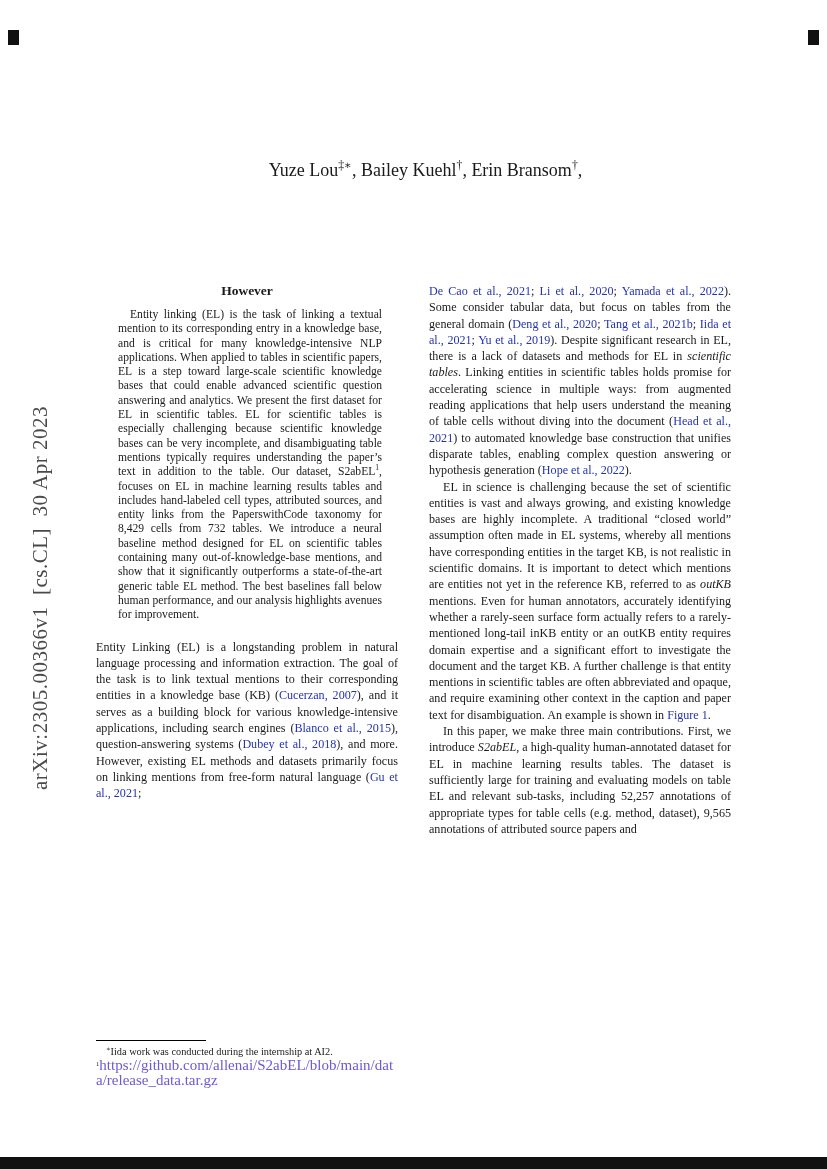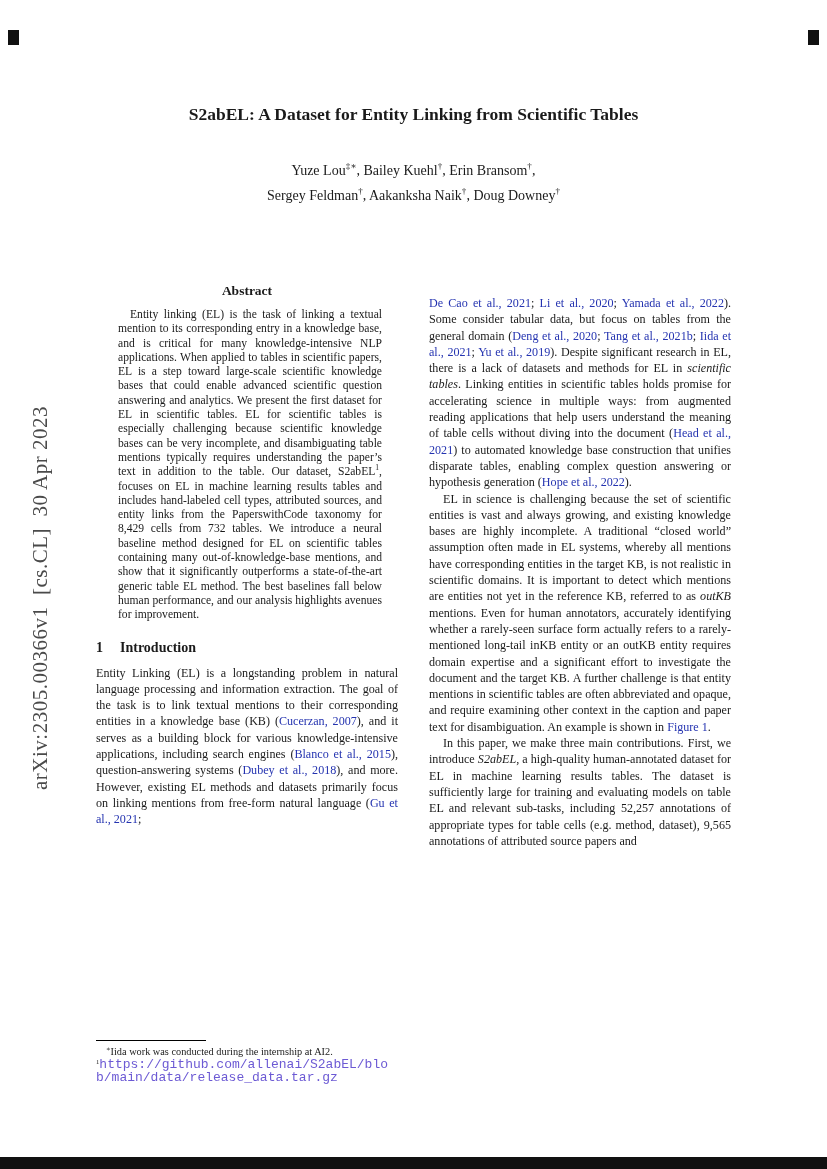--- a/index.html
+++ b/index.html
@@ -29,28 +29,28 @@
     color:var(--arxiv_text,#4a4a4a);
   }
 
   .title {
     position:absolute; top:104px; left:96px; width:635px;
     margin:0; text-align:center;
     font-size:17.5px; font-weight:bold;
   }
 
   .authors {
-    position:absolute; top:158px; left:96px; width:635px;
-    text-align:center; font-size:14px; line-height:25px;
+    position:absolute; top:158px; left:108px; width:635px;
+    text-align:center; font-size:18px; line-height:25px;
   }
   .authors .affil { margin-top:2px; }
 
   .col { position:absolute; top:283px; width:302px; }
   .col-left  { left:96px;  }
-  .col-right { left:429px;margin-top:12px; }
+  .col-right { left:429px; }
 
   .abstract-heading {
     text-align:center; font-weight:bold; font-size:13.5px;
     margin:0 0 9px 0;
   }
   .abstract-body {
     margin:0 16px 16px 22px;
     font-size:11.6px; line-height:14.3px;
     text-align:justify;
     text-indent:12px;
@@ -73,49 +73,44 @@
     position:absolute; left:96px; top:1040px; width:302px;
     font-size:10.3px; line-height:12.8px;
   }
   .fn-rule { width:110px; border-top:1px solid #000; margin-bottom:5px; }
   .fn-ack { text-indent:10px; }
   .fn-url { word-break:break-all; }
 
   
   .cite   { color:var(--cite,#2433b0); }
   .link   { color:var(--ref,#2433b0);font-family:Liberation Serif, serif; }
-  .url    { color:var(--url,#6c5ad4); font-family:Liberation Mono, monospace; font-size:13px; }
+  .url    { color:var(--url,#6c5ad4); font-family:Liberation Serif, serif; font-size:15px; }
   .italic { font-style:italic; }
   .sup    { font-size:65%; vertical-align:super; line-height:0; }
 </style>
 </head>
 <body>
 
 <div class="page">
 
   <div class="corner-mark left"></div>
   <div class="corner-mark right"></div>
   <div class="bottom-bar"></div>
 
   <div class="arxiv-banner">arXiv:2305.00366v1  [cs.CL]  30 Apr 2023</div>
 
-  <h1 class="title">S2abEL: A Dataset for Entity Linking from Scientific Tables</h1>
 
   <div class="authors">
     <div><span>Yuze Lou</span><span class="sup">‡∗</span><span>, Bailey Kuehl</span><span class="sup">†</span><span>, Erin Bransom</span><span class="sup">†</span><span>,</span></div>
-    <div><span>Sergey Feldman</span><span class="sup">†</span><span>, Aakanksha Naik</span><span class="sup">†</span><span>, Doug Downey</span><span class="sup">†</span></div>
   </div>
 
   <div class="col col-left">
-    <div class="abstract-heading">Abstract</div>
+    <div class="abstract-heading">However</div>
     <div class="abstract-body"><span>Entity linking (EL) is the task of linking a textual mention to its corresponding entry in a knowledge base, and is critical for many knowledge-intensive NLP applications. When applied to tables in scientific papers, EL is a step toward large-scale scientific knowledge bases that could enable advanced scientific question answering and analytics. We present the first dataset for EL in scientific tables. EL for scientific tables is especially challenging because scientific knowledge bases can be very incomplete, and disambiguating table mentions typically requires understanding the paper’s text in addition to the table. Our dataset, S2abEL</span><span class="sup">1</span><span>, focuses on EL in machine learning results tables and includes hand-labeled cell types, attributed sources, and entity links from the PaperswithCode taxonomy for 8,429 cells from 732 tables. We introduce a neural baseline method designed for EL on scientific tables containing many out-of-knowledge-base mentions, and show that it significantly outperforms a state-of-the-art generic table EL method. The best baselines fall below human performance, and our analysis highlights avenues for improvement.</span></div>
 
-    <div class="section-heading">
-      <span class="secnum">1</span><span>Introduction</span>
-    </div>
 
     <p class="body-par"><span>Entity Linking (EL) is a longstanding problem in natural language processing and information extraction. The goal of the task is to link textual mentions to their corresponding entities in a knowledge base (KB) (</span><span class="cite">Cucerzan, 2007</span><span>), and it serves as a building block for various knowledge-intensive applications, including search engines (</span><span class="cite">Blanco et al., 2015</span><span>), question-answering systems (</span><span class="cite">Dubey et al., 2018</span><span>), and more. However, existing EL methods and datasets primarily focus on linking mentions from free-form natural language (</span><span class="cite">Gu et al., 2021</span><span>;</span></p>
   </div>
 
   <div class="col col-right">
     <p class="body-par"><span class="cite">De Cao et al., 2021</span><span>; </span><span class="cite">Li et al., 2020</span><span>; </span><span class="cite">Yamada et al., 2022</span><span>). Some consider tabular data, but focus on tables from the general domain (</span><span class="cite">Deng et al., 2020</span><span>; </span><span class="cite">Tang et al., 2021b</span><span>; </span><span class="cite">Iida et al., 2021</span><span>; </span><span class="cite">Yu et al., 2019</span><span>). Despite significant research in EL, there is a lack of datasets and methods for EL in </span><span class="italic">scientific tables</span><span>. Linking entities in scientific tables holds promise for accelerating science in multiple ways: from augmented reading applications that help users understand the meaning of table cells without diving into the document (</span><span class="cite">Head et al., 2021</span><span>) to automated knowledge base construction that unifies disparate tables, enabling complex question answering or hypothesis generation (</span><span class="cite">Hope et al., 2022</span><span>).</span></p>
     <p class="body-par indent"><span>EL in science is challenging because the set of scientific entities is vast and always growing, and existing knowledge bases are highly incomplete. A traditional “closed world” assumption often made in EL systems, whereby all mentions have corresponding entities in the target KB, is not realistic in scientific domains. It is important to detect which mentions are entities not yet in the reference KB, referred to as </span><span class="italic">outKB</span><span> mentions. Even for human annotators, accurately identifying whether a rarely-seen surface form actually refers to a rarely-mentioned long-tail inKB entity or an outKB entity requires domain expertise and a significant effort to investigate the document and the target KB. A further challenge is that entity mentions in scientific tables are often abbreviated and opaque, and require examining other context in the caption and paper text for disambiguation. An example is shown in </span><span class="link">Figure 1</span><span>.</span></p>
     <p class="body-par indent"><span>In this paper, we make three main contributions. First, we introduce </span><span class="italic">S2abEL</span><span>, a high-quality human-annotated dataset for EL in machine learning results tables. The dataset is sufficiently large for training and evaluating models on table EL and relevant sub-tasks, including 52,257 annotations of appropriate types for table cells (e.g. method, dataset), 9,565 annotations of attributed source papers and</span></p>
   </div>
 

